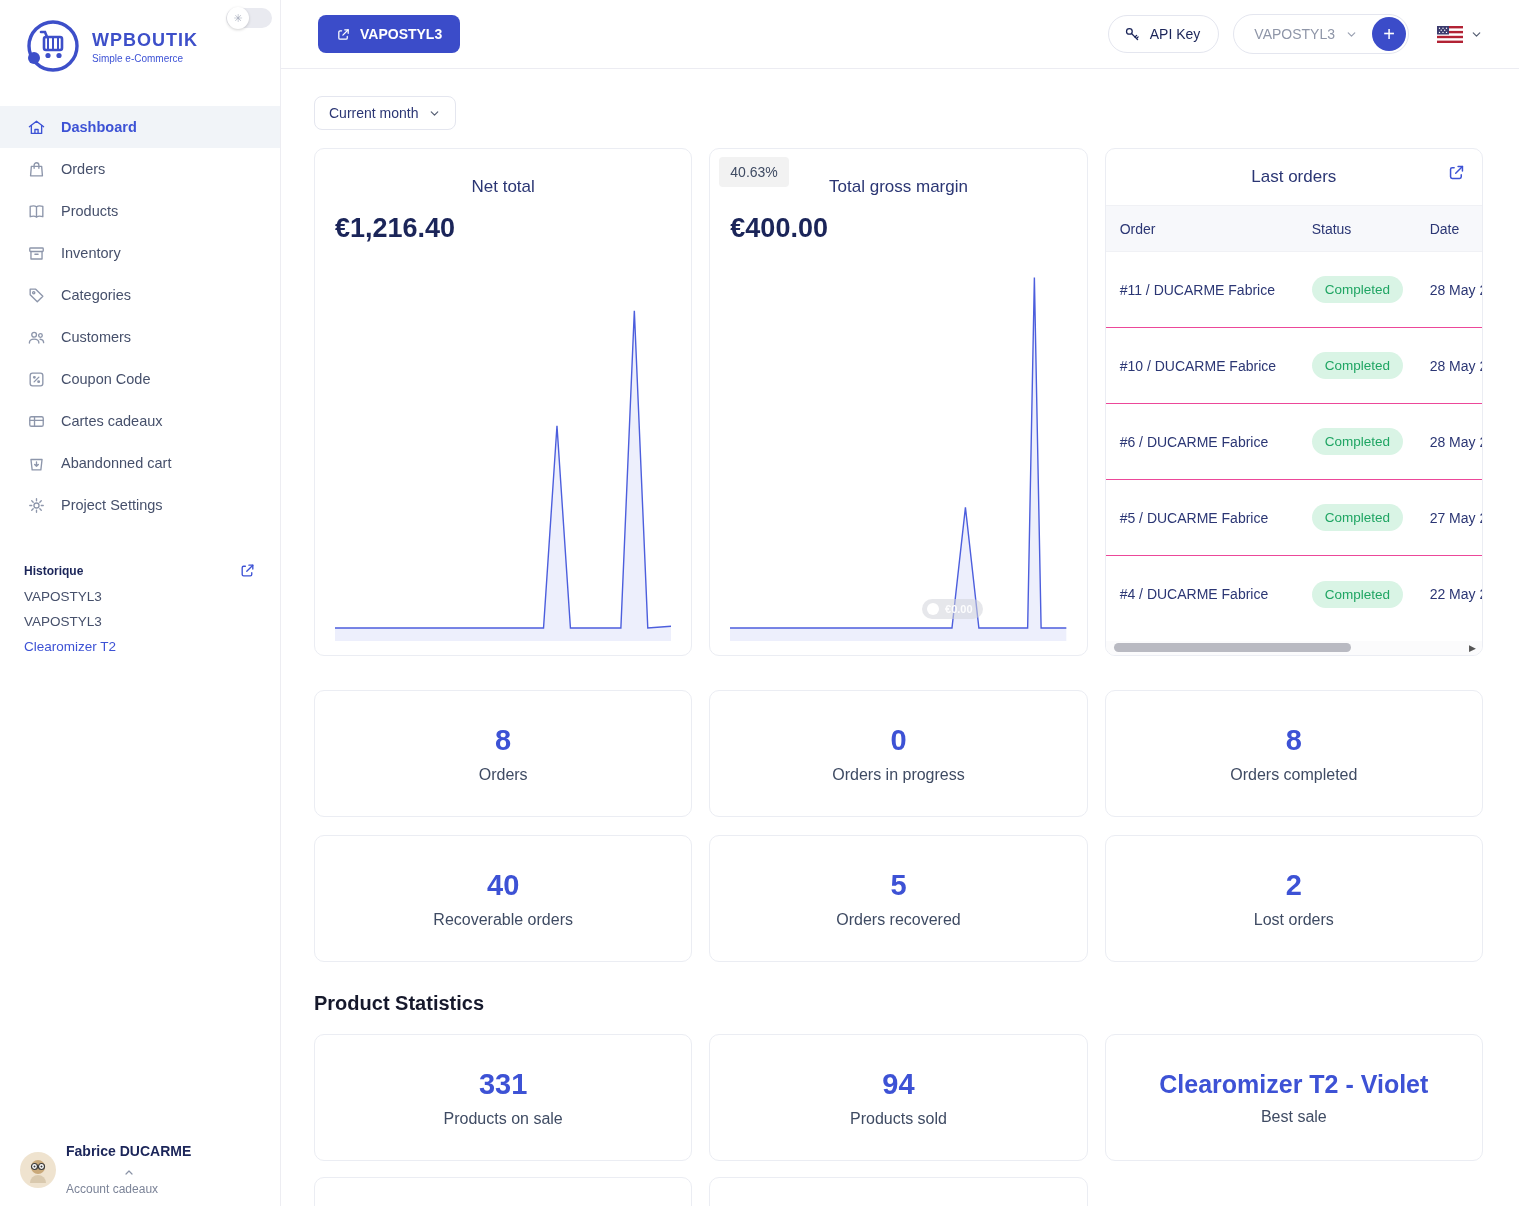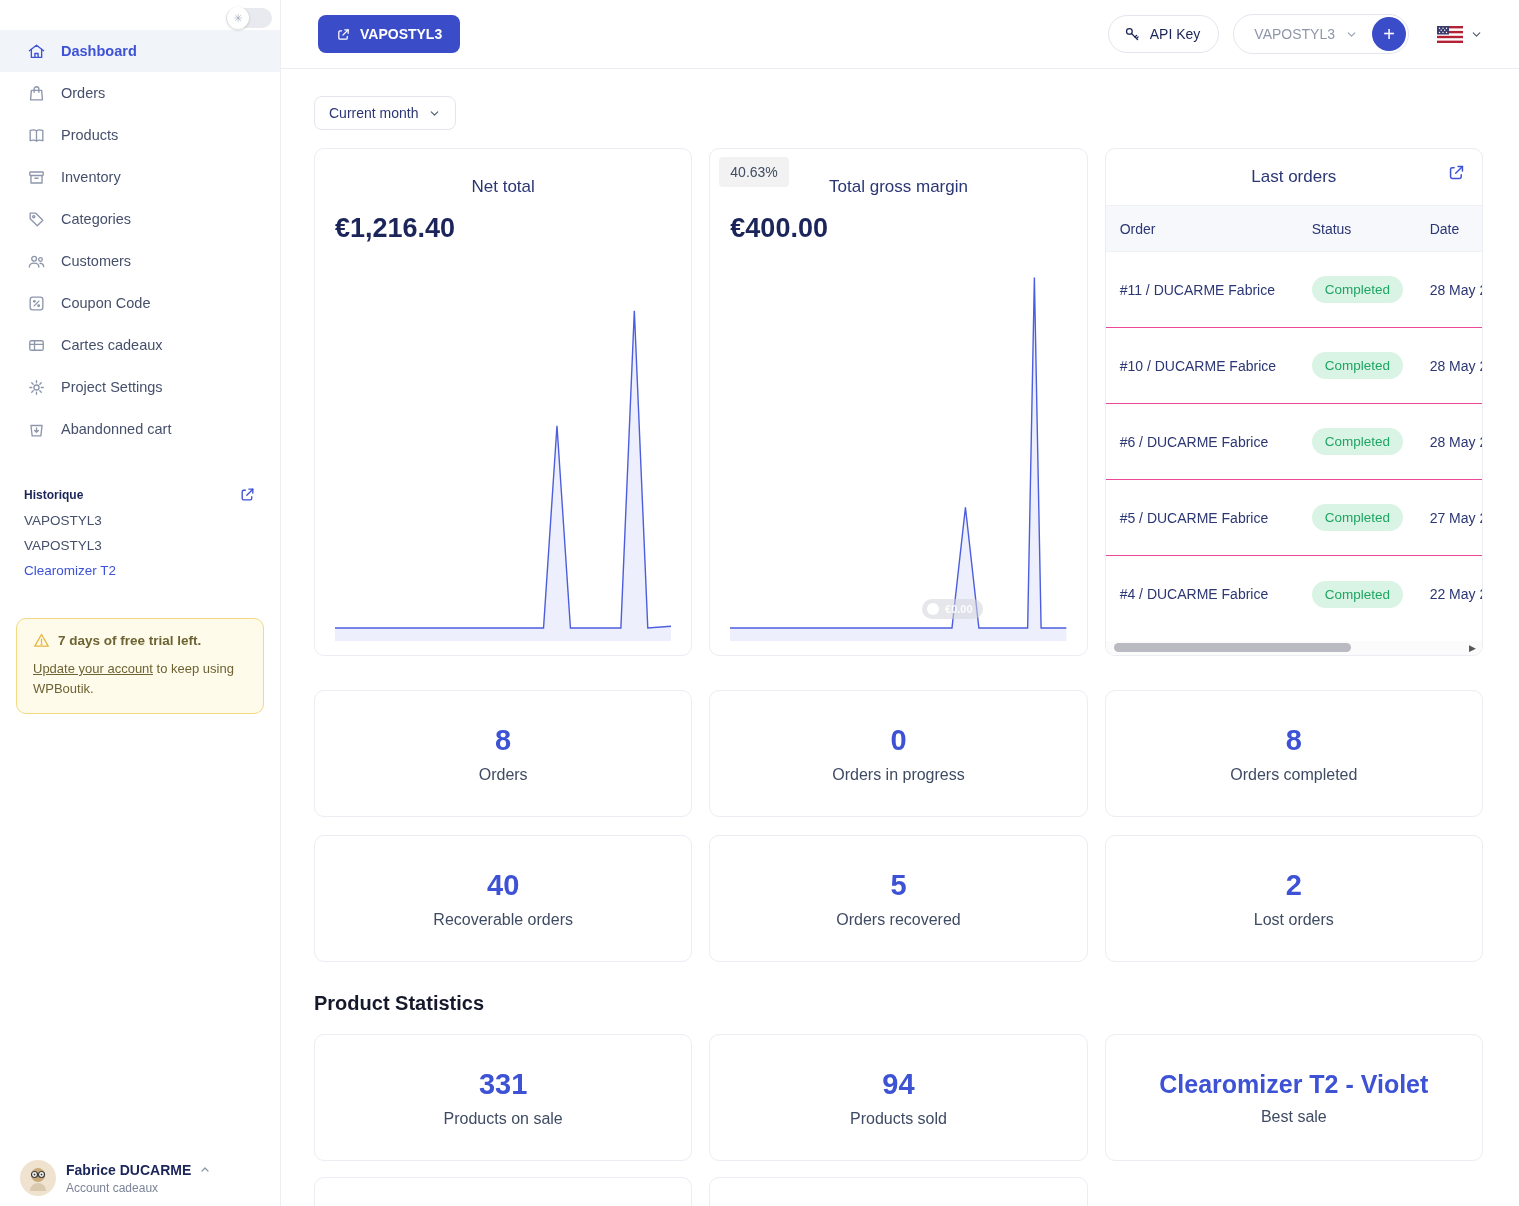--- a/index.html
+++ b/index.html
@@ -29,21 +29,21 @@
   .history-head .h-title{ font-size:12px; font-weight:bold; color:var(--txt-dark); }
   .history-item{ font-size:13.5px; color:var(--txt-gray); margin-top:10px; cursor:pointer; }
   .history-item.link{ color:var(--blue-text); }
   .trial-box{ margin:40px 16px 0 16px; background:#fffbea; border:1px solid #f2d984; border-radius:10px; padding:13px 16px 15px 16px; }
   .trial-title-row{ display:flex; align-items:center; gap:8px; }
   .trial-title{ font-size:13.5px; font-weight:bold; color:#6d6334; }
   .trial-body{ font-size:13px; color:#6d6334; margin-top:10px; line-height:1.5; }
   .trial-body a{ color:#6d6334; text-decoration:underline; cursor:pointer; }
   .user-footer{ position:absolute; left:20px; bottom:10px; display:flex; align-items:center; gap:10px; cursor:pointer; }
   .avatar{ width:36px; height:36px; border-radius:50%; background:#efe3cf; display:flex; align-items:center; justify-content:center; overflow:hidden; }
-  .user-name-row{ display:flex; align-items:center; gap:8px; }
+  .user-name-row{ display:flex; align-items:center; gap:8px;flex-direction:column; }
   .user-name{ font-size:14px; font-weight:bold; color:var(--txt-dark); }
   .user-sub{ font-size:12px; color:#7c8498; margin-top:3px; }
 
   
   .main{ flex:1; display:flex; flex-direction:column; min-width:0; }
   .topbar{ height:69px; min-height:69px; border-bottom:1px solid #ececf2; display:flex; align-items:center; justify-content:space-between; padding:0 36px 0 37px; background:#fff; }
   .btn-primary{ display:flex; align-items:center; gap:9px; background:var(--blue); color:#fff; border:none; border-radius:8px; padding:11px 18px; font-size:14px; font-weight:bold; cursor:pointer; font-family:inherit; }
   .topbar-right{ display:flex; align-items:center; gap:14px; }
   .pill{ display:flex; align-items:center; gap:9px; border:1px solid #e4e6ef; border-radius:999px; padding:9px 18px 9px 14px; font-size:14px; color:var(--txt-dark); background:#fff; cursor:pointer; }
   .select-pill{ position:relative; display:flex; align-items:center; gap:10px; border:1px solid #e4e6ef; border-radius:999px; height:40px; padding:0 50px 0 20px; font-size:14px; color:#8f96a8; cursor:pointer; min-width:170px; }
@@ -94,20 +94,37 @@
 </head>
 <body>
 
 <div class="app">
 
   <aside class="sidebar">
     <div class="theme-toggle">
       <div class="theme-knob">✳</div>
     </div>
 
+    <div class="logo">
+      <span>
+        <svg class="ic" width="58" height="58" viewBox="0 0 58 58" fill="none">
+          <circle cx="29" cy="28" r="24" stroke="#3d4fc9" stroke-width="3.4"></circle>
+          <circle cx="10" cy="40" r="6" fill="#3d4fc9"></circle>
+          <rect x="20" y="19" width="18" height="13" rx="2" stroke="#3d4fc9" stroke-width="2.6"></rect>
+          <path d="M24 19 v13 M29 19 v13 M34 19 v13" stroke="#3d4fc9" stroke-width="2"></path>
+          <path d="M17 14 h4 l2 5" stroke="#3d4fc9" stroke-width="2.6" stroke-linecap="round"></path>
+          <circle cx="24" cy="37.5" r="2.6" fill="#3d4fc9"></circle>
+          <circle cx="35" cy="37.5" r="2.6" fill="#3d4fc9"></circle>
+        </svg>
+      </span>
+      <div class="logo-text">
+        <div class="brand">WPBOUTIK</div>
+        <div class="tagline">Simple e-Commerce</div>
+      </div>
+    </div>
 
     <nav>
       <div class="nav-item active">
         <span class="nicon">
           <svg class="ic" width="19" height="19" viewBox="0 0 24 24" fill="none" stroke="currentColor" stroke-width="1.7" stroke-linecap="round" stroke-linejoin="round">
               <path d="M3 11 L12 4 L21 11"></path>
               <path d="M5.5 9.5 V19.5 H18.5 V9.5"></path>
               <path d="M10 19.5 v-5 h4 v5"></path>
             </svg>
         </span>
@@ -178,66 +195,53 @@
               <rect x="3.5" y="6" width="17" height="12" rx="2"></rect>
               <path d="M3.5 10.5 h17"></path>
               <path d="M9.5 6 v12"></path>
             </svg>
         </span>
         <span>Cartes cadeaux</span>
       </div>
       <div class="nav-item">
         <span class="nicon">
           <svg class="ic" width="19" height="19" viewBox="0 0 24 24" fill="none" stroke="currentColor" stroke-width="1.7" stroke-linecap="round" stroke-linejoin="round">
+              <path d="M5 7 h14 l-1.5 13 h-11 Z"></path>
+              <path d="M12 10 v5.5 M9.7 13.3 L12 15.6 L14.3 13.3"></path>
+            </svg>
+        </span>
+        <span>Abandonned cart</span>
+      </div>
+      <div class="nav-item">
+        <span class="nicon">
+          <svg class="ic" width="19" height="19" viewBox="0 0 24 24" fill="none" stroke="currentColor" stroke-width="1.7" stroke-linecap="round" stroke-linejoin="round">
               <circle cx="12" cy="12" r="3.2"></circle>
               <path d="M12 3.5 v2.5 M12 18 v2.5 M3.5 12 h2.5 M18 12 h2.5 M6 6 l1.8 1.8 M16.2 16.2 L18 18 M18 6 l-1.8 1.8 M7.8 16.2 L6 18"></path>
             </svg>
         </span>
         <span>Project Settings</span>
-      </div>
-      <div class="nav-item">
-        <span class="nicon">
-          <svg class="ic" width="19" height="19" viewBox="0 0 24 24" fill="none" stroke="currentColor" stroke-width="1.7" stroke-linecap="round" stroke-linejoin="round">
-              <path d="M5 7 h14 l-1.5 13 h-11 Z"></path>
-              <path d="M12 10 v5.5 M9.7 13.3 L12 15.6 L14.3 13.3"></path>
-            </svg>
-        </span>
-        <span>Abandonned cart</span>
       </div>
     </nav>
 
     <div class="history">
       <div class="history-head">
         <span class="h-title">Historique</span>
         <span class="orders-ext" style="position:static">
           <svg class="ic" width="17" height="17" viewBox="0 0 24 24" fill="none" stroke="#3d52d5" stroke-width="1.9" stroke-linecap="round" stroke-linejoin="round">
               <path d="M14 4.5 H19.5 V10"></path>
               <path d="M19.5 4.5 L11 13"></path>
               <path d="M9 6 H6.5 A2 2 0 0 0 4.5 8 V17.5 A2 2 0 0 0 6.5 19.5 H16 A2 2 0 0 0 18 17.5 V15"></path>
             </svg>
         </span>
       </div>
       <div class="history-item">VAPOSTYL3</div>
       <div class="history-item">VAPOSTYL3</div>
       <div class="history-item link">Clearomizer T2</div>
     </div>
 
-    <div class="trial-box">
-      <div class="trial-title-row">
-        <span>
-          <svg class="ic" width="17" height="17" viewBox="0 0 24 24" fill="none" stroke="#e4b53c" stroke-width="1.8" stroke-linecap="round" stroke-linejoin="round">
-              <path d="M12 3.5 L21.5 20 H2.5 Z"></path>
-              <path d="M12 10 v4.5"></path>
-              <circle cx="12" cy="17.3" r="0.6" fill="#e4b53c"></circle>
-            </svg>
-        </span>
-        <span class="trial-title">7 days of free trial left.</span>
-      </div>
-      <div class="trial-body"><a>Update your account</a><span> to keep using WPBoutik.</span></div>
-    </div>
 
     <div class="user-footer">
       <div class="avatar">
         <svg class="ic" width="30" height="30" viewBox="0 0 30 30" fill="none">
             <circle cx="15" cy="12" r="7" fill="#c9a97a"></circle>
             <circle cx="11.5" cy="11.5" r="3" stroke="#3a3a3a" stroke-width="1.2" fill="#fff"></circle>
             <circle cx="18.5" cy="11.5" r="3" stroke="#3a3a3a" stroke-width="1.2" fill="#fff"></circle>
             <circle cx="11.5" cy="11.5" r="1" fill="#3a3a3a"></circle>
             <circle cx="18.5" cy="11.5" r="1" fill="#3a3a3a"></circle>
             <path d="M7 28 a8 8 0 0 1 16 0" fill="#d9c9ae"></path>

